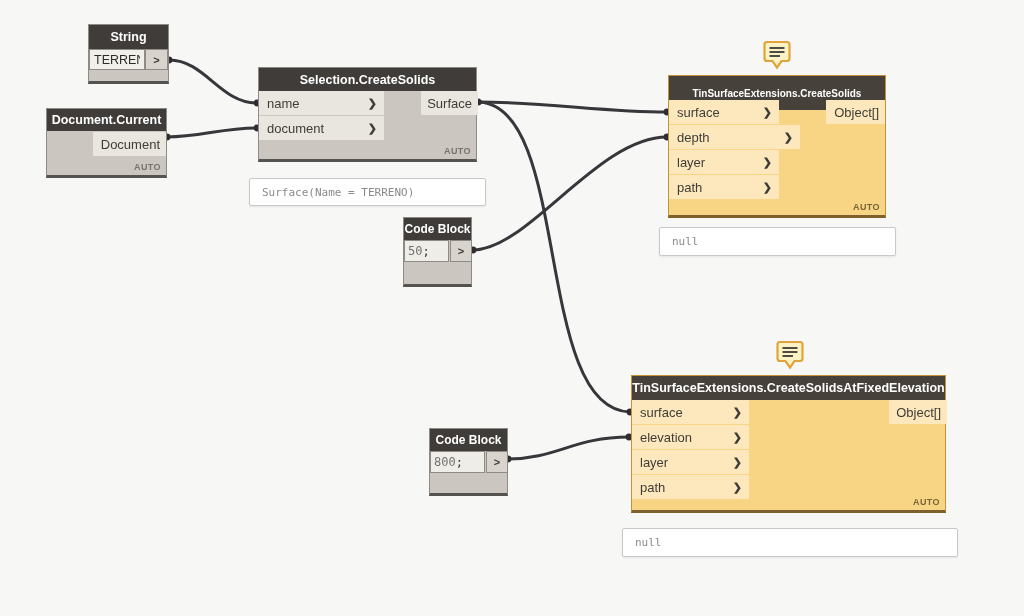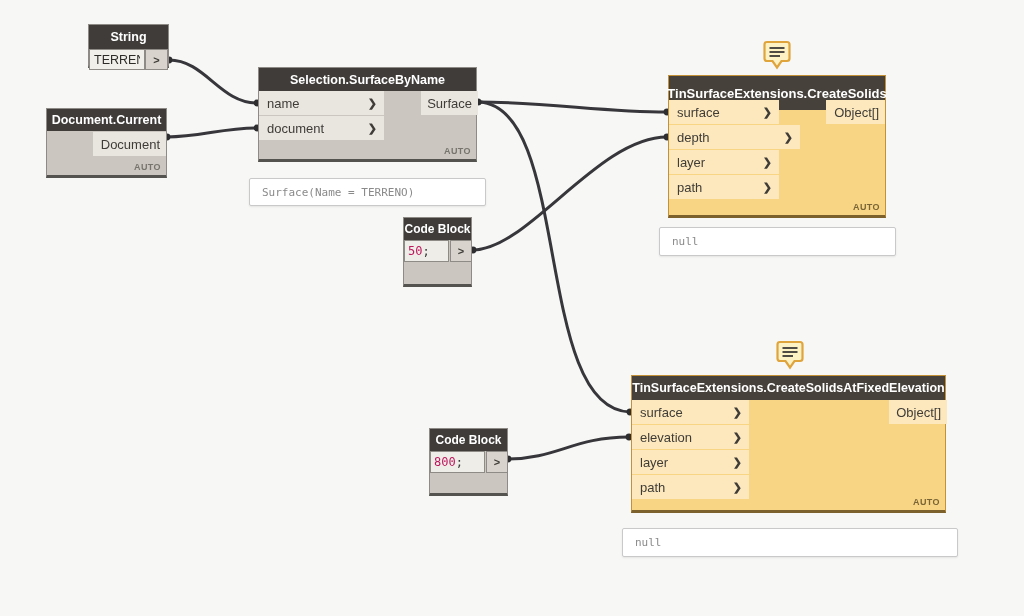--- a/index.html
+++ b/index.html
@@ -24,21 +24,21 @@
   .lacing{position:absolute;right:5px;bottom:3px;font-size:9px;font-weight:bold;letter-spacing:.4px;}
   .gray-node .lacing{color:#77746E;}
   .warn-node .lacing{color:#7A6536;}
   .field{position:absolute;box-sizing:border-box;background:#F1EFEA;border:1px solid #8E8B86;
     font-size:12.5px;color:#2E2C29;display:flex;align-items:center;padding:0 4px;}
   input.field{font-family:"Liberation Sans",sans-serif;outline:none;}
   .oport{position:absolute;box-sizing:border-box;background:#D8D4CD;border:1px solid #8E8B86;
     display:flex;align-items:center;justify-content:center;font-size:11px;font-weight:bold;color:#3F3C38;}
   .codefield{position:absolute;box-sizing:border-box;background:#EFEDE8;border:1px solid #8E8B86;
     font-family:"DejaVu Sans Mono",monospace;font-size:12px;display:flex;align-items:center;padding:0 3px;}
-  .code-num{color:#be185d;}
+  .code-num{color:#737373;}
   .code-punc{color:#3A3A3A;}
   .preview{position:absolute;z-index:2;box-sizing:border-box;background:#FFFFFF;border:1px solid #C9C9C9;
     border-radius:2px;font-family:"DejaVu Sans Mono",monospace;font-size:11px;color:#8A8A8A;
     display:flex;align-items:center;padding:0 12px;box-shadow:0 1px 2px rgba(0,0,0,0.08);}
   .note-icon{position:absolute;z-index:2;}
 </style>
 </head>
 <body>
 
 <div id="canvas">
@@ -58,36 +58,36 @@
       <circle cx="478" cy="102" r="3.6"></circle>
         <circle cx="667" cy="112" r="3.4"></circle>
       <circle cx="630" cy="412" r="3.4"></circle>
         <circle cx="473" cy="250" r="3.4"></circle>
       <circle cx="667" cy="137" r="3.4"></circle>
         <circle cx="508" cy="459" r="3.4"></circle>
       <circle cx="629" cy="437" r="3.4"></circle>
     </g>
   </svg>
 
-  <div class="node gray-node" style="left:88px;top:24px;width:81px;height:44px;">
+  <div class="node gray-node" style="left:88px;top:24px;width:81px;height:60px;">
     <div class="hdr" style="height:24px;">String</div>
     <input class="field" style="left: 0px; top: 24px; width: 56px; height: 21px;" type="text" value="TERRENO">
     <div class="oport" style="left:56px;top:24px;width:23px;height:21px;">&gt;</div>
   </div>
 
   <div class="node gray-node" style="left:46px;top:108px;width:121px;height:70px;text-align:center;">
     <div class="hdr" style="height:22px;">Document.Current</div>
     <div class="prow out-row" style="left:46px;top:23px;right:0;height:24px;">
       <span>Document</span>
     </div>
     <div class="lacing">AUTO</div>
   </div>
 
   <div class="node gray-node" style="left:258px;top:67px;width:219px;height:95px;">
-    <div class="hdr" style="height:23px;">Selection.SurfaceByName</div>
+    <div class="hdr" style="height:23px;">Selection.CreateSolids</div>
     <div class="prow in-row" style="left:0;top:23px;width:125px;height:24px;">
       <span>name</span>
       <span class="chev">❯</span>
     </div>
     <div class="prow in-row" style="left:0;top:48px;width:125px;height:24px;">
       <span>document</span>
       <span class="chev">❯</span>
     </div>
     <div class="prow out-row" style="left:162px;top:23px;width:57px;height:24px;">
       <span>Surface</span>
@@ -116,21 +116,21 @@
   </div>
 
   <svg class="note-icon" style="left:763px;top:40px;" width="28" height="32" viewBox="0 0 28 32">
     <path d="M4 2 H24 Q26.5 2 26.5 4.5 V18.5 Q26.5 21 24 21 H18.5 L14 27.5 L9.5 21 H4 Q1.5 21 1.5 18.5 V4.5 Q1.5 2 4 2 Z" fill="#FCF2C4" stroke="#DFA53C" stroke-width="2.2"></path>
     <line x1="6.5" y1="8" x2="21.5" y2="8" stroke="#2F2F2F" stroke-width="1.7"></line>
     <line x1="6.5" y1="12" x2="21.5" y2="12" stroke="#2F2F2F" stroke-width="1.7"></line>
     <line x1="6.5" y1="16" x2="17" y2="16" stroke="#2F2F2F" stroke-width="1.7"></line>
   </svg>
 
   <div class="node warn-node" style="left:668px;top:75px;width:218px;height:143px;">
-    <div class="hdr" style="height:34px;font-size:13px;">TinSurfaceExtensions.CreateSolids</div>
+    <div class="hdr" style="height:34px;font-size:10px;">TinSurfaceExtensions.CreateSolids</div>
     <div class="prow in-row" style="left:0;top:24px;width:110px;height:24px;">
       <span>surface</span>
       <span class="chev">❯</span>
     </div>
     <div class="prow in-row" style="left:0;top:49px;width:131px;height:24px;">
       <span>depth</span>
       <span class="chev">❯</span>
     </div>
     <div class="prow in-row" style="left:0;top:74px;width:110px;height:24px;">
       <span>layer</span>

